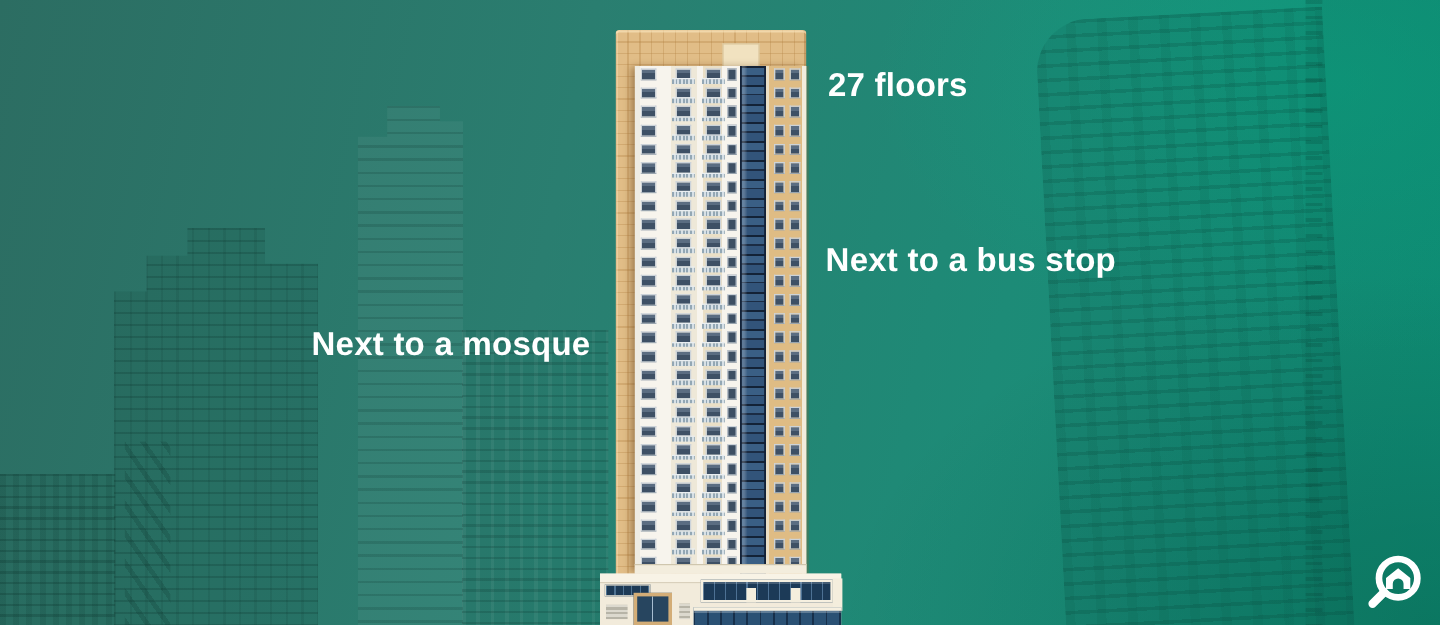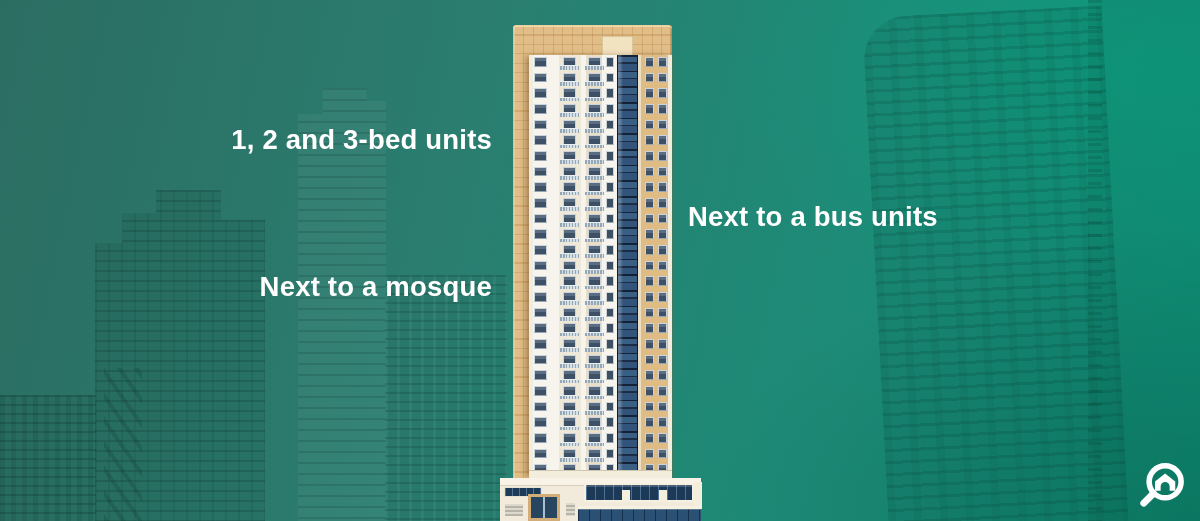--- a/index.html
+++ b/index.html
@@ -420,22 +420,22 @@
       <div class="grille2"></div>
       <div class="door"></div>
       <div class="ribbon-r"></div>
       <div class="post post-a"></div>
       <div class="post post-b"></div>
       <div class="pier-r"></div>
       <div class="storefront"></div>
     </div>
   </div>
 
-  <div class="label lab-units">1, 2 and 3-bed units</div>
-  <div class="label lab-bus">Next to a bus units</div>
+  <div class="label lab-floors">27 floors</div>
+  <div class="label lab-bus">Next to a bus stop</div>
   <div class="label lab-mosque">Next to a mosque</div>
 
   <svg class="logo" viewBox="0 0 60 60" aria-hidden="true">
     <circle cx="32" cy="27" r="15" fill="none" stroke="#ffffff" stroke-width="5.2"></circle>
     <line x1="21" y1="38" x2="12" y2="47" stroke="#ffffff" stroke-width="6.5" stroke-linecap="round"></line>
     <path fill="#ffffff" d="M22.5 35.5 L22.5 26.8 L32 19.3 L41.5 26.8 L41.5 35.5 L36.2 35.5 L36.2 31.4 A4.2 4.2 0 0 0 27.8 31.4 L27.8 35.5 Z"></path>
   </svg>
 
 </div>
 

